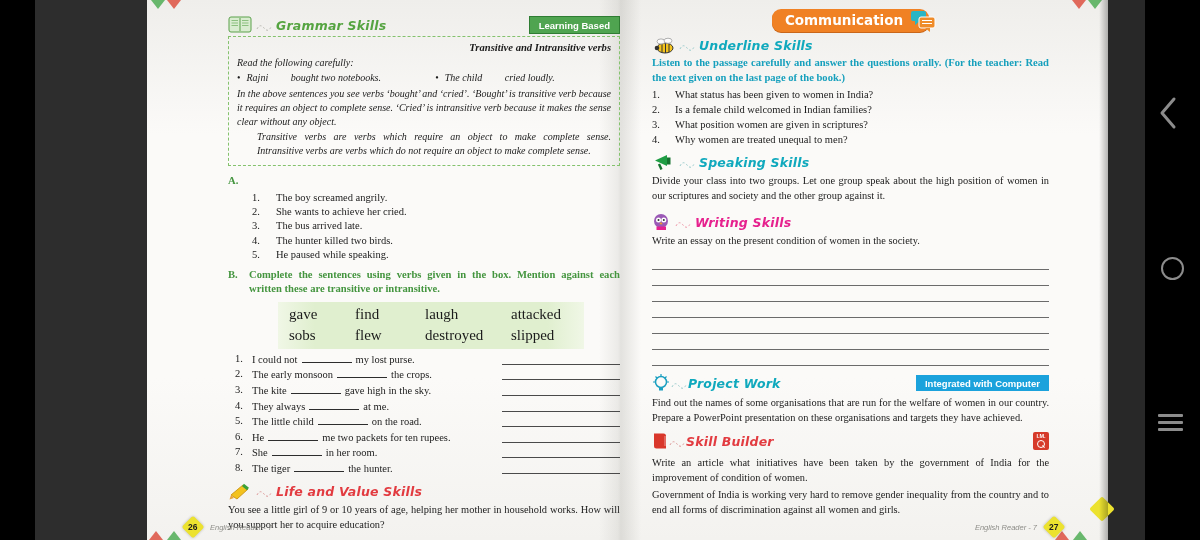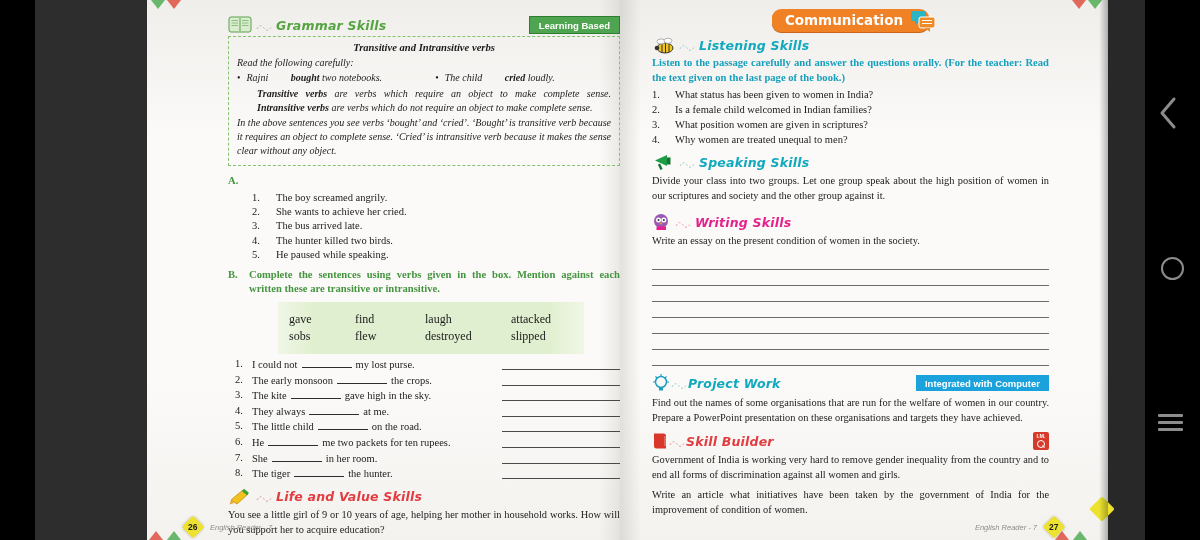--- a/index.html
+++ b/index.html
@@ -29,36 +29,36 @@
   .squig{flex:0 0 auto;margin:4px 1px 0;}
 
   .badge{font-family:"Liberation Sans",sans-serif;font-weight:bold;font-size:9.5px;color:#fff;
          padding:2.5px 9px;white-space:nowrap;}
   .badge-green{background:#4fa450;border:1.5px solid #2f7d33;margin-left:auto;}
   .badge-blue{background:#1ba2dc;border-radius:0;}
 
   
   .ibox{border:1.5px dashed #84c26d;padding:4px 8px 6px;font-style:italic;font-size:10px;
         line-height:1.4;margin-top:2px;text-align:justify;}
-  .ibox .ititle{font-weight:bold;font-size:10.6px;text-align:center;}
+  .ibox .ititle{font-weight:bold;font-size:10.6px;text-align:right;}
   .ibox .ilead{text-align:left;}
   .ibullets{display:flex;margin:1px 0 2px;}
   .ibullet{white-space:nowrap;}
   .ibullet:first-child{width:53%;}
   .dot{font-style:normal;margin-right:6px;}
   .ibox p{margin:1px 0;}
 
   .exh{display:flex;gap:7px;font-weight:bold;color:#44953f;font-size:10.6px;margin-top:8px;
        line-height:1.35;text-align:justify;}
   .exh .exl{flex:0 0 14px;}
   .irow{display:flex;gap:7px;font-size:10.5px;margin-top:3.4px;}
   .irow .num{flex:0 0 17px;}
 
-  .wbox{margin:5px 0 3px 50px;width:284px;padding:9px 11px;display:grid;
-        grid-template-columns:66px 70px 86px 62px;font-size:12px;line-height:1.45;
+  .wbox{margin:5px 0 3px 50px;width:284px;padding:2px 11px;display:grid;
+        grid-template-columns:66px 70px 86px 62px;font-size:15px;line-height:1.45;
         background:linear-gradient(90deg,#f0f7e6,#e0efcf 12%,#e0efcf 88%,#f0f7e6);}
 
   .brow{display:flex;font-size:10.5px;margin-top:3.6px;}
   .brow .num{flex:0 0 17px;margin-left:7px;}
   .blank{display:inline-block;width:50px;height:9px;border-bottom:1px solid #2d2d2d;margin:0 4px;}
   .ansline{margin-left:auto;width:118px;height:11px;border-bottom:1.2px solid #4a4a4a;}
 
   .bt{font-size:10.4px;line-height:1.45;text-align:justify;margin:2px 0 0;}
   .qrow{display:flex;gap:9px;font-size:10.5px;margin-top:3.8px;}
   .qrow .num{flex:0 0 14px;}
@@ -95,21 +95,21 @@
   .tdr{border-left:7px solid transparent;border-right:7px solid transparent;border-top:9px solid #e0695b;}
   .tug{border-left:7px solid transparent;border-right:7px solid transparent;border-bottom:9px solid #68b76c;}
   .tur{border-left:7px solid transparent;border-right:7px solid transparent;border-bottom:9px solid #e0695b;}
   .corner-diamond{position:absolute;width:18px;height:18px;background:#ece22f;transform:rotate(45deg);border-radius:2px;}
 
   
   .nav-back{position:absolute;left:1158px;top:96px;cursor:pointer;}
   .nav-home{position:absolute;left:1161px;top:257px;width:19px;height:19px;border:2.5px solid #8c8c8c;border-radius:50%;cursor:pointer;}
   .nav-menu{position:absolute;left:1158px;top:414px;width:25px;cursor:pointer;}
   .nav-menu div{height:2.6px;background:#8c8c8c;margin-bottom:4.6px;border-radius:1px;}
-  b{font-weight:bold;padding-left:20px;}
+  b{font-weight:normal;padding-left:20px;}
 </style>
 </head>
 <body>
 
 <div id="screen">
   <div class="graypanel"></div>
   <div class="graypanel-r"></div>
 
   <div class="book">
     <div class="gutter"></div>
@@ -140,22 +140,22 @@
           <span class="badge badge-green">Learning Based</span>
         </div>
 
         <div class="ibox">
           <div class="ititle">Transitive and Intransitive verbs</div>
           <div class="ilead">Read the following carefully:</div>
           <div class="ibullets">
             <span class="ibullet"><span class="dot">•</span><span>Rajni </span><b>bought</b><span> two notebooks.</span></span>
             <span class="ibullet"><span class="dot">•</span><span>The child </span><b>cried</b><span> loudly.</span></span>
           </div>
+          <p>In the above sentences you see verbs ‘bought’ and ‘cried’. ‘Bought’ is transitive verb because it requires an object to complete sense. ‘Cried’ is intransitive verb because it makes the sense clear without any object.</p>
           <p><b>Transitive verbs</b><span> are verbs which require an object to make complete sense. </span><b>Intransitive verbs</b><span> are verbs which do not require an object to make complete sense.</span></p>
-          <p>In the above sentences you see verbs ‘bought’ and ‘cried’. ‘Bought’ is transitive verb because it requires an object to complete sense. ‘Cried’ is intransitive verb because it makes the sense clear without any object.</p>
         </div>
 
         <div class="exh">
           <span class="exl">A.</span>
         </div>
         <div style="margin-left:24px;">
           <div class="irow">
               <span class="num">1.</span>
               <span>The boy screamed angrily.</span>
             </div>
@@ -276,21 +276,21 @@
           <svg width="23" height="17" viewBox="0 0 23 17">
               <ellipse cx="13" cy="11" rx="8" ry="5" fill="#f4c41e" stroke="#333"></ellipse>
               <path d="M10 6.5 v9 M13.5 6 v10 M17 7 v8" stroke="#333"></path>
               <ellipse cx="9" cy="4.5" rx="4" ry="2.6" fill="#fff" opacity=".92" stroke="#aaa"></ellipse>
               <ellipse cx="16" cy="3.8" rx="4" ry="2.6" fill="#fff" opacity=".92" stroke="#aaa"></ellipse>
               <circle cx="5" cy="11" r="2.3" fill="#333"></circle>
             </svg>
           <svg class="squig" width="16" height="9">
               <path d="M1 6 q3 -6 7 -1 t7 -1" fill="none" stroke="#9cc" stroke-width="1" stroke-dasharray="2 2"></path>
             </svg>
-          <span class="skill-title c-teal">Listening Skills</span>
+          <span class="skill-title c-teal">Underline Skills</span>
         </div>
         <div class="instr">Listen to the passage carefully and answer the questions orally. (For the teacher: Read the text given on the last page of the book.)</div>
         <div class="qrow">
             <span class="num">1.</span>
             <span>What status has been given to women in India?</span>
           </div>
         <div class="qrow">
             <span class="num">2.</span>
             <span>Is a female child welcomed in Indian families?</span>
           </div>
@@ -363,22 +363,22 @@
             </svg>
           <svg class="squig" width="16" height="9">
               <path d="M1 6 q3 -6 7 -1 t7 -1" fill="none" stroke="#d99" stroke-width="1" stroke-dasharray="2 2"></path>
             </svg>
           <span class="skill-title c-red">Skill Builder</span>
           <span class="im">
               <span>I.M.</span>
               <span class="lens"></span>
             </span>
         </div>
+        <p class="bt" style="margin-top:5px;">Write an article what initiatives have been taken by the government of India for the improvement of condition of women.</p>
         <p class="bt">Government of India is working very hard to remove gender inequality from the country and to end all forms of discrimination against all women and girls.</p>
-        <p class="bt" style="margin-top:5px;">Write an article what initiatives have been taken by the government of India for the improvement of condition of women.</p>
       </div>
 
       <div class="foot foot-r">
         <span>English Reader - 7</span>
         <div class="diamond">
             <span>27</span>
           </div>
       </div>
     </div>
   </div>

